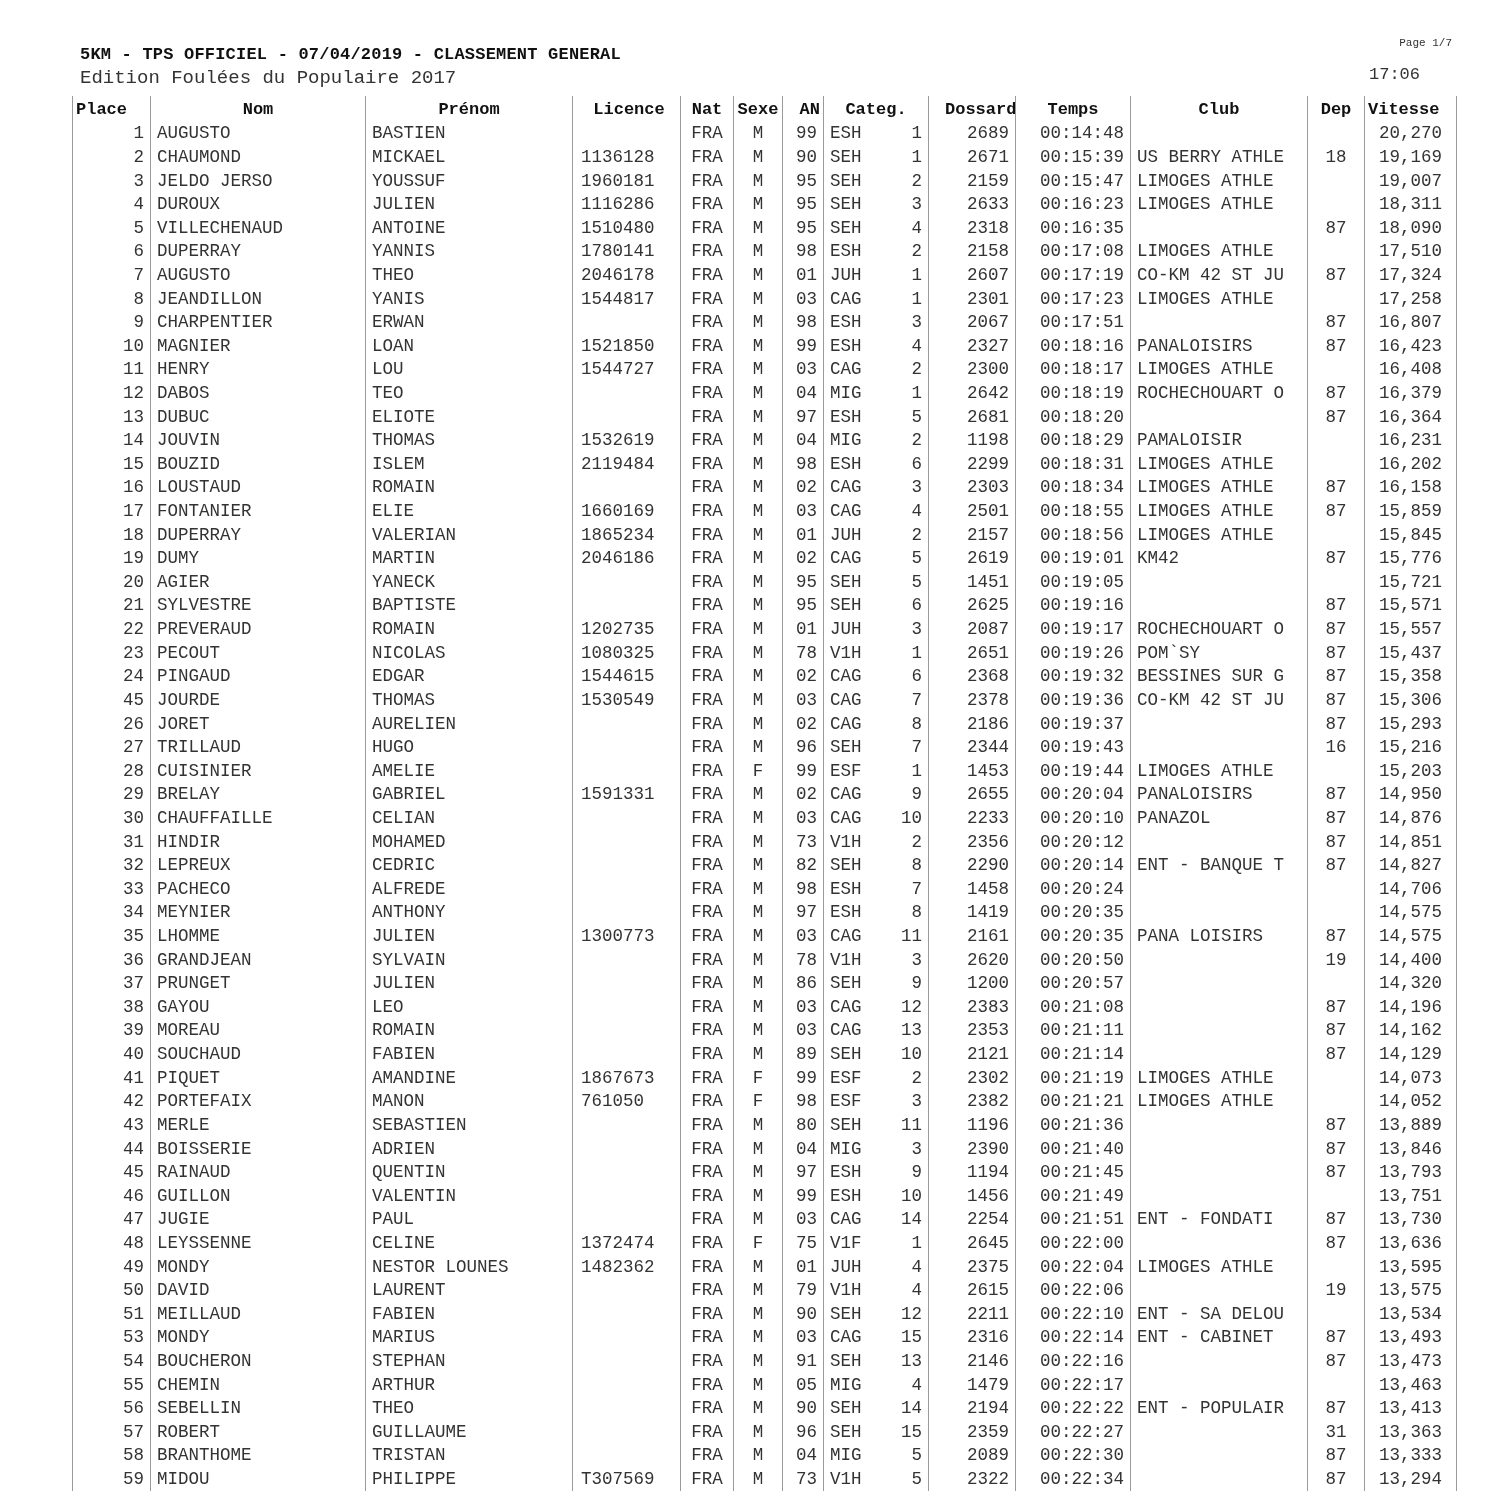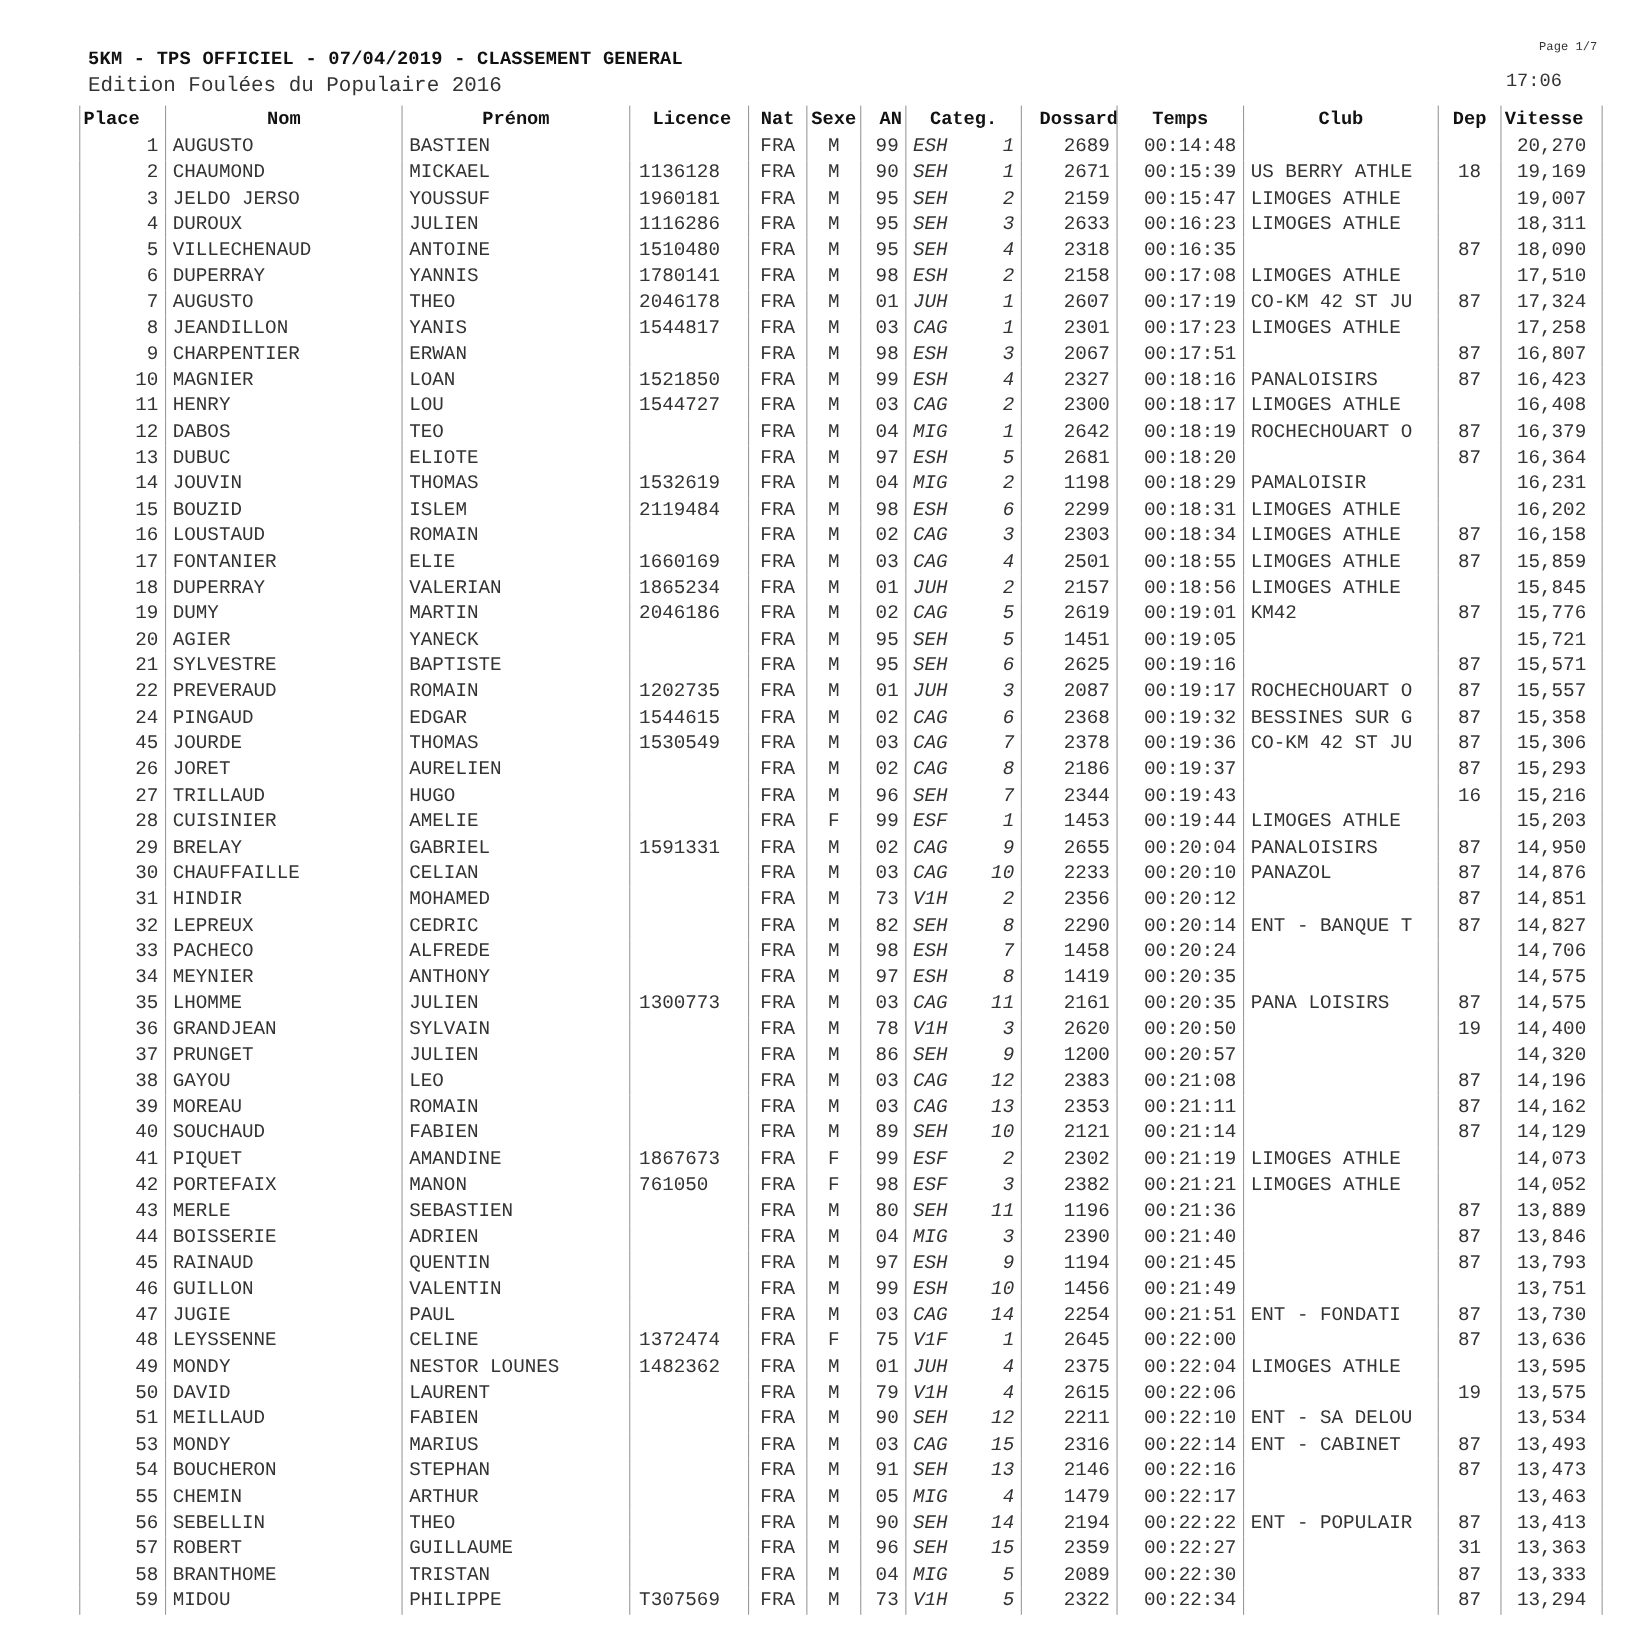--- a/index.html
+++ b/index.html
@@ -17,31 +17,31 @@
   .c-nom, .c-prenom, .c-club { text-align: left; }
   .c-licence { text-align: left; padding-left: 8px; }
   .c-nat, .c-sexe, .c-an, .c-dep { text-align: center; }
   .c-an { text-align: right; }
   .c-categ { position: relative; margin-top: 46px; }
   .categ-code { float: left; }
   .categ-rank { float: right; }
   .c-dossard, .c-temps { text-align: right; }
   .c-vitesse { text-align: center; }
   td.c-sexe, th.c-sexe { padding: 0; }
-  td.c-categ { border-right: 1.5px solid #9a9a9a; font-style: italic; }
+  td.c-categ { border-right: 1.5px solid #9a9a9a; }
   th.c-place { text-align: left; }
   th.c-nom, th.c-prenom, th.c-club, th.c-licence, th.c-temps { text-align: center; }
   th.c-dossard { text-align: left; padding-left: 16px; }
   th.c-vitesse { text-align: left; padding-left: 3px; }
 </style>
 </head>
 <body>
 
 <div class="title">5KM - TPS OFFICIEL - 07/04/2019 - CLASSEMENT GENERAL</div>
-<div class="subtitle">Edition Foulées du Populaire 2016</div>
+<div class="subtitle">Edition Foulées du Populaire 2017</div>
 <div class="page">Page 1/7</div>
 <div class="time">17:06</div>
 
 <table>
   <colgroup>
     <col style="width:78px">
       <col style="width:215px">
       <col style="width:207px">
       <col style="width:108px">
     <col style="width:53px">
@@ -462,20 +462,38 @@
           <span class="categ-code">JUH</span>
           <span class="categ-rank">3</span>
         </td>
         <td class="c-dossard">2087</td>
         <td class="c-temps">00:19:17</td>
         <td class="c-club">ROCHECHOUART O</td>
         <td class="c-dep">87</td>
         <td class="c-vitesse">15,557</td>
       </tr>
       <tr>
+        <td class="c-place">23</td>
+        <td class="c-nom">PECOUT</td>
+        <td class="c-prenom">NICOLAS</td>
+        <td class="c-licence">1080325</td>
+        <td class="c-nat">FRA</td>
+        <td class="c-sexe">M</td>
+        <td class="c-an">78</td>
+        <td class="c-categ">
+          <span class="categ-code">V1H</span>
+          <span class="categ-rank">1</span>
+        </td>
+        <td class="c-dossard">2651</td>
+        <td class="c-temps">00:19:26</td>
+        <td class="c-club">POM`SY</td>
+        <td class="c-dep">87</td>
+        <td class="c-vitesse">15,437</td>
+      </tr>
+      <tr>
         <td class="c-place">24</td>
         <td class="c-nom">PINGAUD</td>
         <td class="c-prenom">EDGAR</td>
         <td class="c-licence">1544615</td>
         <td class="c-nat">FRA</td>
         <td class="c-sexe">M</td>
         <td class="c-an">02</td>
         <td class="c-categ">
           <span class="categ-code">CAG</span>
           <span class="categ-rank">6</span>

